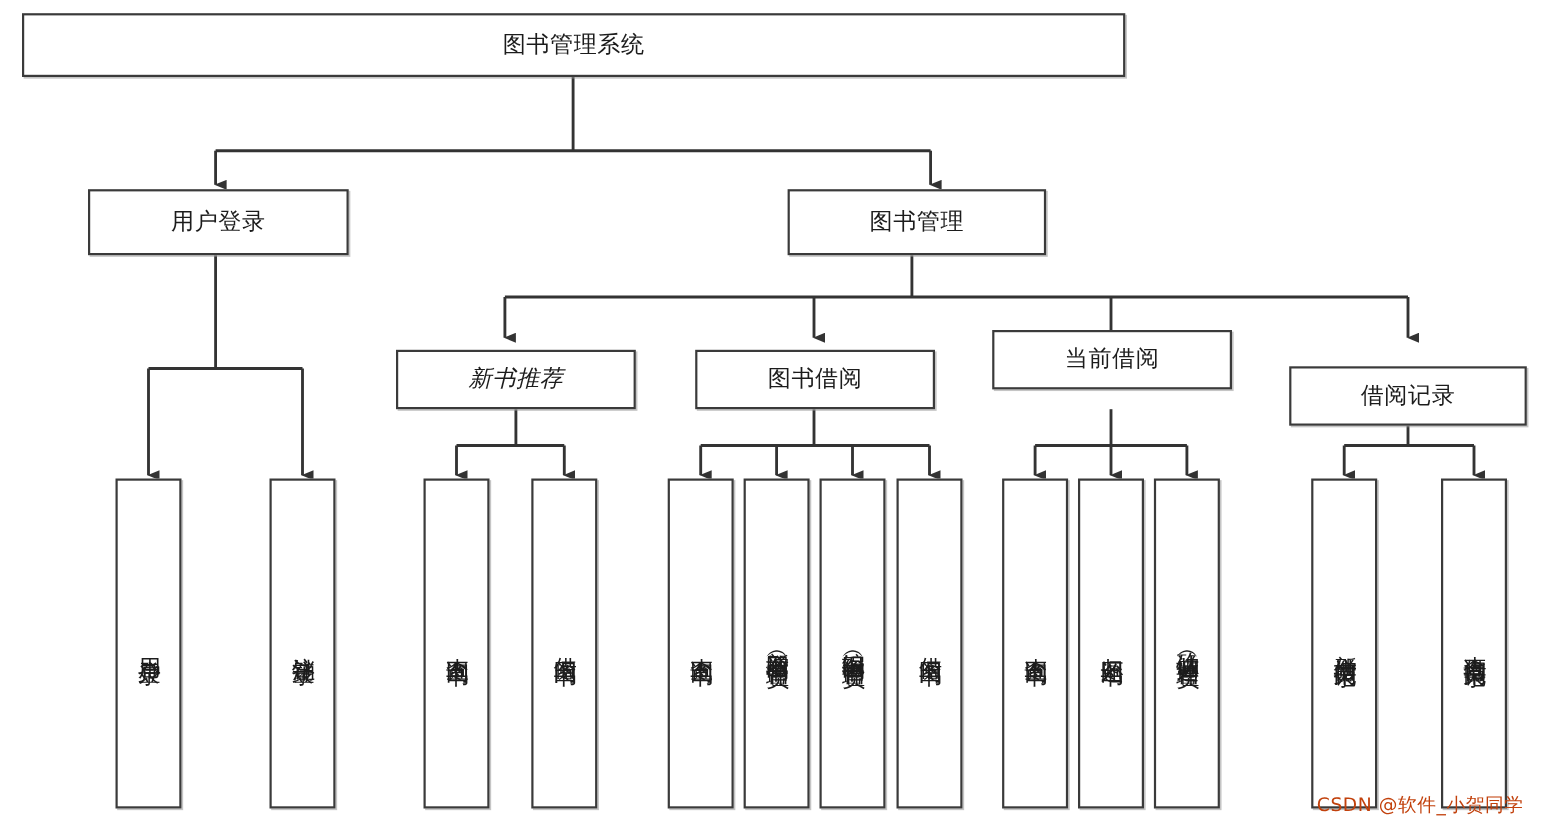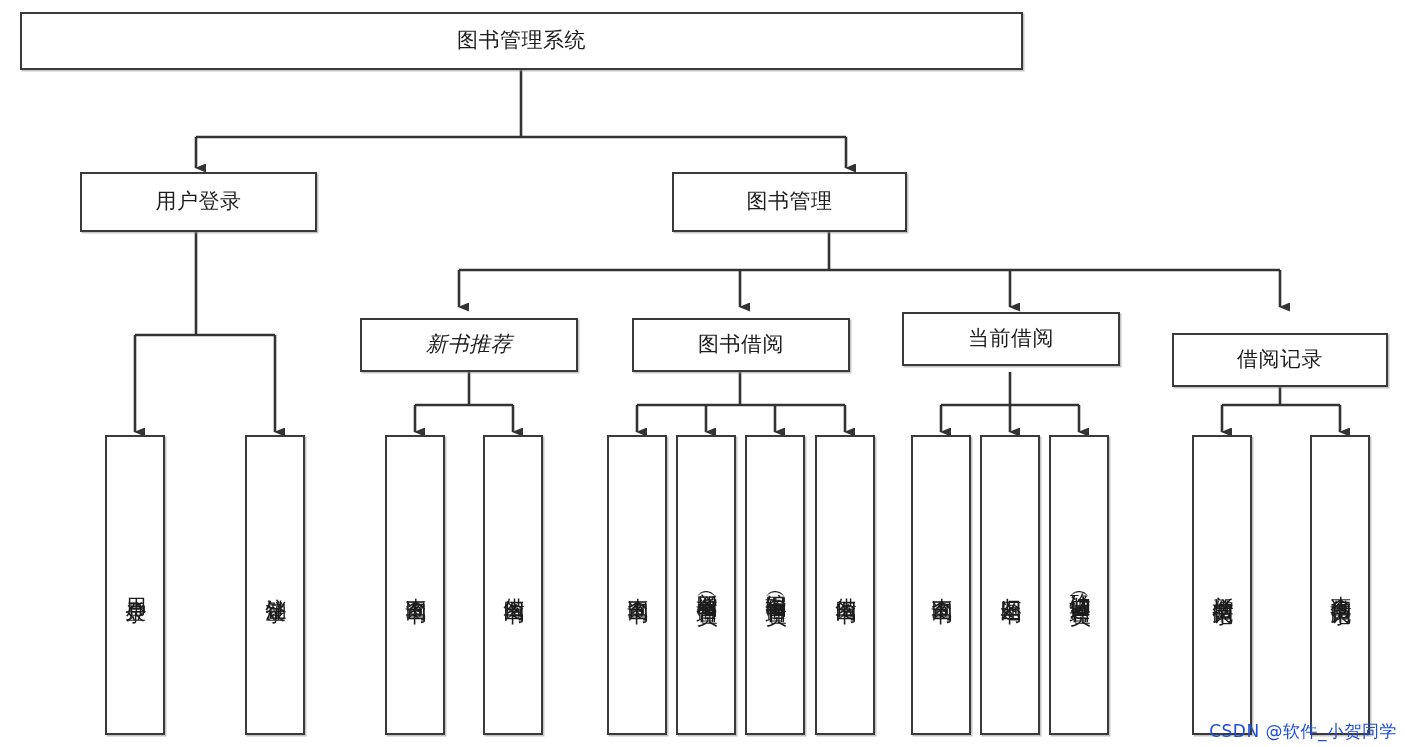--- a/index.html
+++ b/index.html
@@ -31,23 +31,23 @@
   }
   .node-box.leaf .node-label{
     writing-mode:vertical-rl;
     text-orientation:upright;
     font-size:21px;
     line-height:1.04;
     letter-spacing:2px;
   }
   #watermark{
     position:absolute;
-    right:8px;bottom:4px;
+    right:20px;bottom:4px;
     font-size:17px;
-    color:#1d4ed8;
+    color:#c2410c;
     letter-spacing:0.5px;
     white-space:nowrap;
     pointer-events:none;
   }
 </style>
 </head>
 <body>
 
 <div id="diagram-root">
 
@@ -102,31 +102,31 @@
     </g>
   </svg>
 
   <div class="node-box root" style="left:20px;top:12px;width:1003px;height:58px;">
     <span class="node-label">图书管理系统</span>
   </div>
 
   <div class="node-box" style="left:80px;top:172px;width:237px;height:60px;">
     <span class="node-label">用户登录</span>
   </div>
-  <div class="node-box" style="left:672px;top:172px;width:235px;height:60px;">
+  <div class="node-box" style="left:716px;top:172px;width:235px;height:60px;">
     <span class="node-label">图书管理</span>
   </div>
 
   <div class="node-box" style="left:360px;top:318px;width:218px;height:54px;font-style:italic;">
     <span class="node-label">新书推荐</span>
   </div>
   <div class="node-box" style="left:632px;top:318px;width:218px;height:54px;">
     <span class="node-label">图书借阅</span>
   </div>
-  <div class="node-box" style="left:902px;top:312px;width:218px;height:54px;">
+  <div class="node-box" style="left:902px;top:300px;width:218px;height:54px;">
     <span class="node-label">当前借阅</span>
   </div>
   <div class="node-box" style="left:1172px;top:318px;width:216px;height:54px;margin-top:15px;">
     <span class="node-label">借阅记录</span>
   </div>
 
   <div class="node-box leaf" style="left:105px;top:435px;width:60px;height:300px;">
     <span class="node-label">用户登录</span>
   </div>
   <div class="node-box leaf" style="left:245px;top:435px;width:60px;height:300px;">

